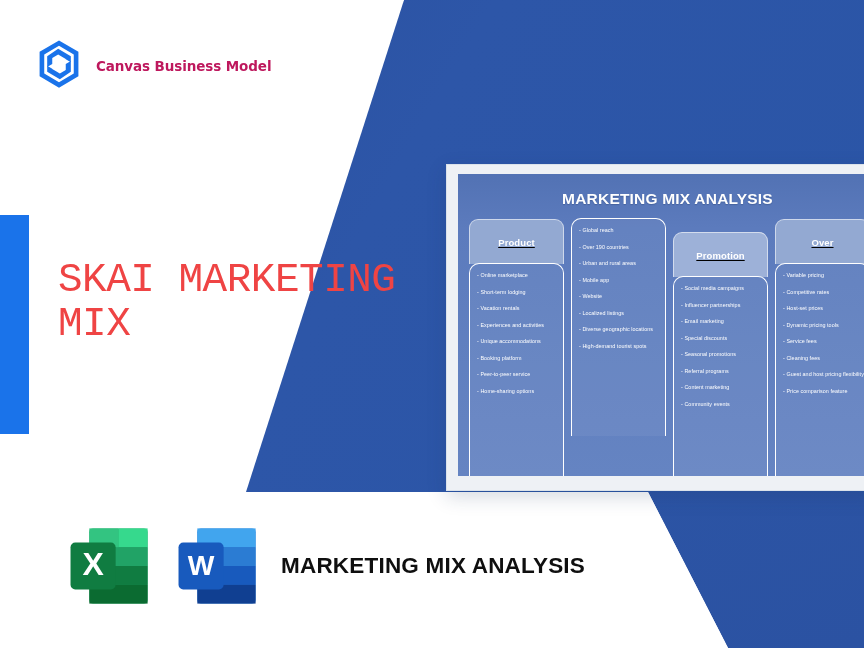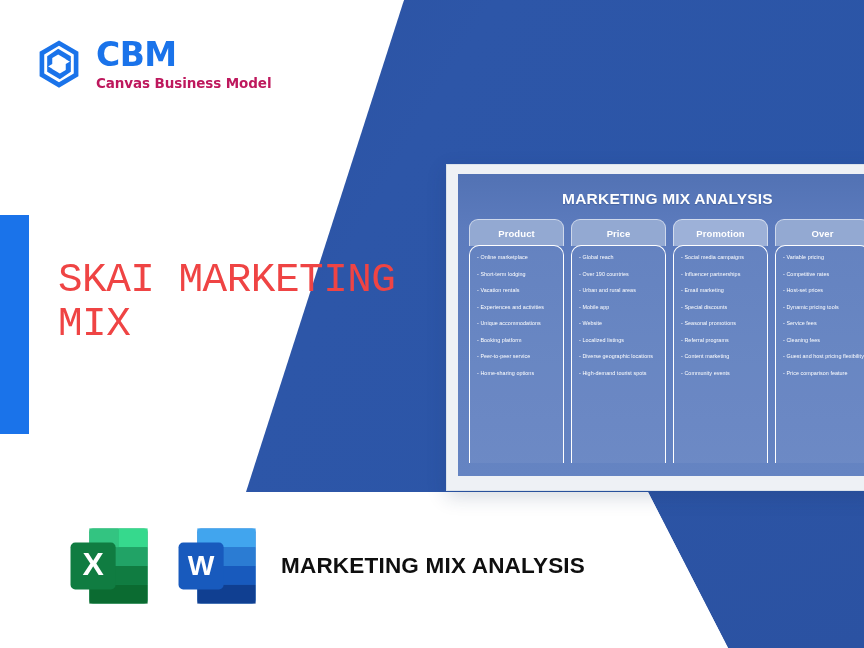--- a/index.html
+++ b/index.html
@@ -164,31 +164,32 @@
     gap: 0px;
     padding: 11px 0 0 11px;
     align-items: flex-start;
   }
   .mm-col {
     width: 95px;
     margin-right: 7px;
     flex: 0 0 auto;
   }
   .mm-col-head {
-    height: 27px;
+    height: 45px;
     border-radius: 9px 9px 0 0;
     background: #93a9d2;
     border: 1px solid rgba(255,255,255,0.55);
     border-bottom: none;
     display: flex;
     align-items: center;
     justify-content: center;
     box-sizing: border-box;
-  }
-  .mm-col-head.alt { background: #9db1d8; }
+    text-decoration: underline;
+  }
+  .mm-col-head.alt { background: #9db1d8; margin-top: 13px; }
   .mm-col-head span {
     color: #ffffff;
     font-size: 9.5px;
     font-weight: bold;
     letter-spacing: 0.1px;
     font-family: "Liberation Sans", sans-serif;
   }
   .mm-col-body {
     min-height: 218px;
     border-radius: 10px 10px 0 0;
@@ -227,21 +228,20 @@
   <div class="logo-wrap">
     <svg class="logo-mark" viewBox="0 0 64 64">
       <g fill="#1a73ea">
         <path d="M32 4 L55 17.5 L55 46.5 L32 60 L9 46.5 L9 17.5 Z
                  M32 10.5 L14.5 20.8 L14.5 43.2 L32 53.5 L49.5 43.2 L49.5 20.8 Z" fill-rule="evenodd"></path>
         <path d="M31 14 L46 22.7 L46 30 L40 26.5 L40 26 L31 20.8 L24 24.9 L24 32 L18 35.5 L18 22.7 Z"></path>
         <path d="M33 50 L18 41.3 L18 34 L24 37.5 L24 38 L33 43.2 L40 39.1 L40 32 L46 28.5 L46 41.3 Z"></path>
       </g>
     </svg>
     <div class="logo-text">
-      <div class="logo-title">CBM</div>
       <div class="logo-sub">Canvas Business Model</div>
     </div>
   </div>
 
   <div class="headline">SKAI MARKETING MIX</div>
 
   <div class="filetypes">
     <svg class="ft-icon excel" viewBox="0 0 100 100">
       <rect x="28" y="10" width="62" height="80" rx="4" fill="#21a366"></rect>
       <rect x="28" y="10" width="31" height="20" fill="#33c481"></rect>
@@ -279,23 +279,20 @@
             <div class="mm-item">- Vacation rentals</div>
             <div class="mm-item">- Experiences and activities</div>
             <div class="mm-item">- Unique accommodations</div>
             <div class="mm-item">- Booking platform</div>
             <div class="mm-item">- Peer-to-peer service</div>
             <div class="mm-item">- Home-sharing options</div>
           </div>
         </div>
 
         <div class="mm-col">
-          <div class="mm-col-head">
-            <span>Price</span>
-          </div>
           <div class="mm-col-body">
             <div class="mm-item">- Global reach</div>
             <div class="mm-item">- Over 190 countries</div>
             <div class="mm-item">- Urban and rural areas</div>
             <div class="mm-item">- Mobile app</div>
             <div class="mm-item">- Website</div>
             <div class="mm-item">- Localized listings</div>
             <div class="mm-item">- Diverse geographic locations</div>
             <div class="mm-item">- High-demand tourist spots</div>
           </div>

